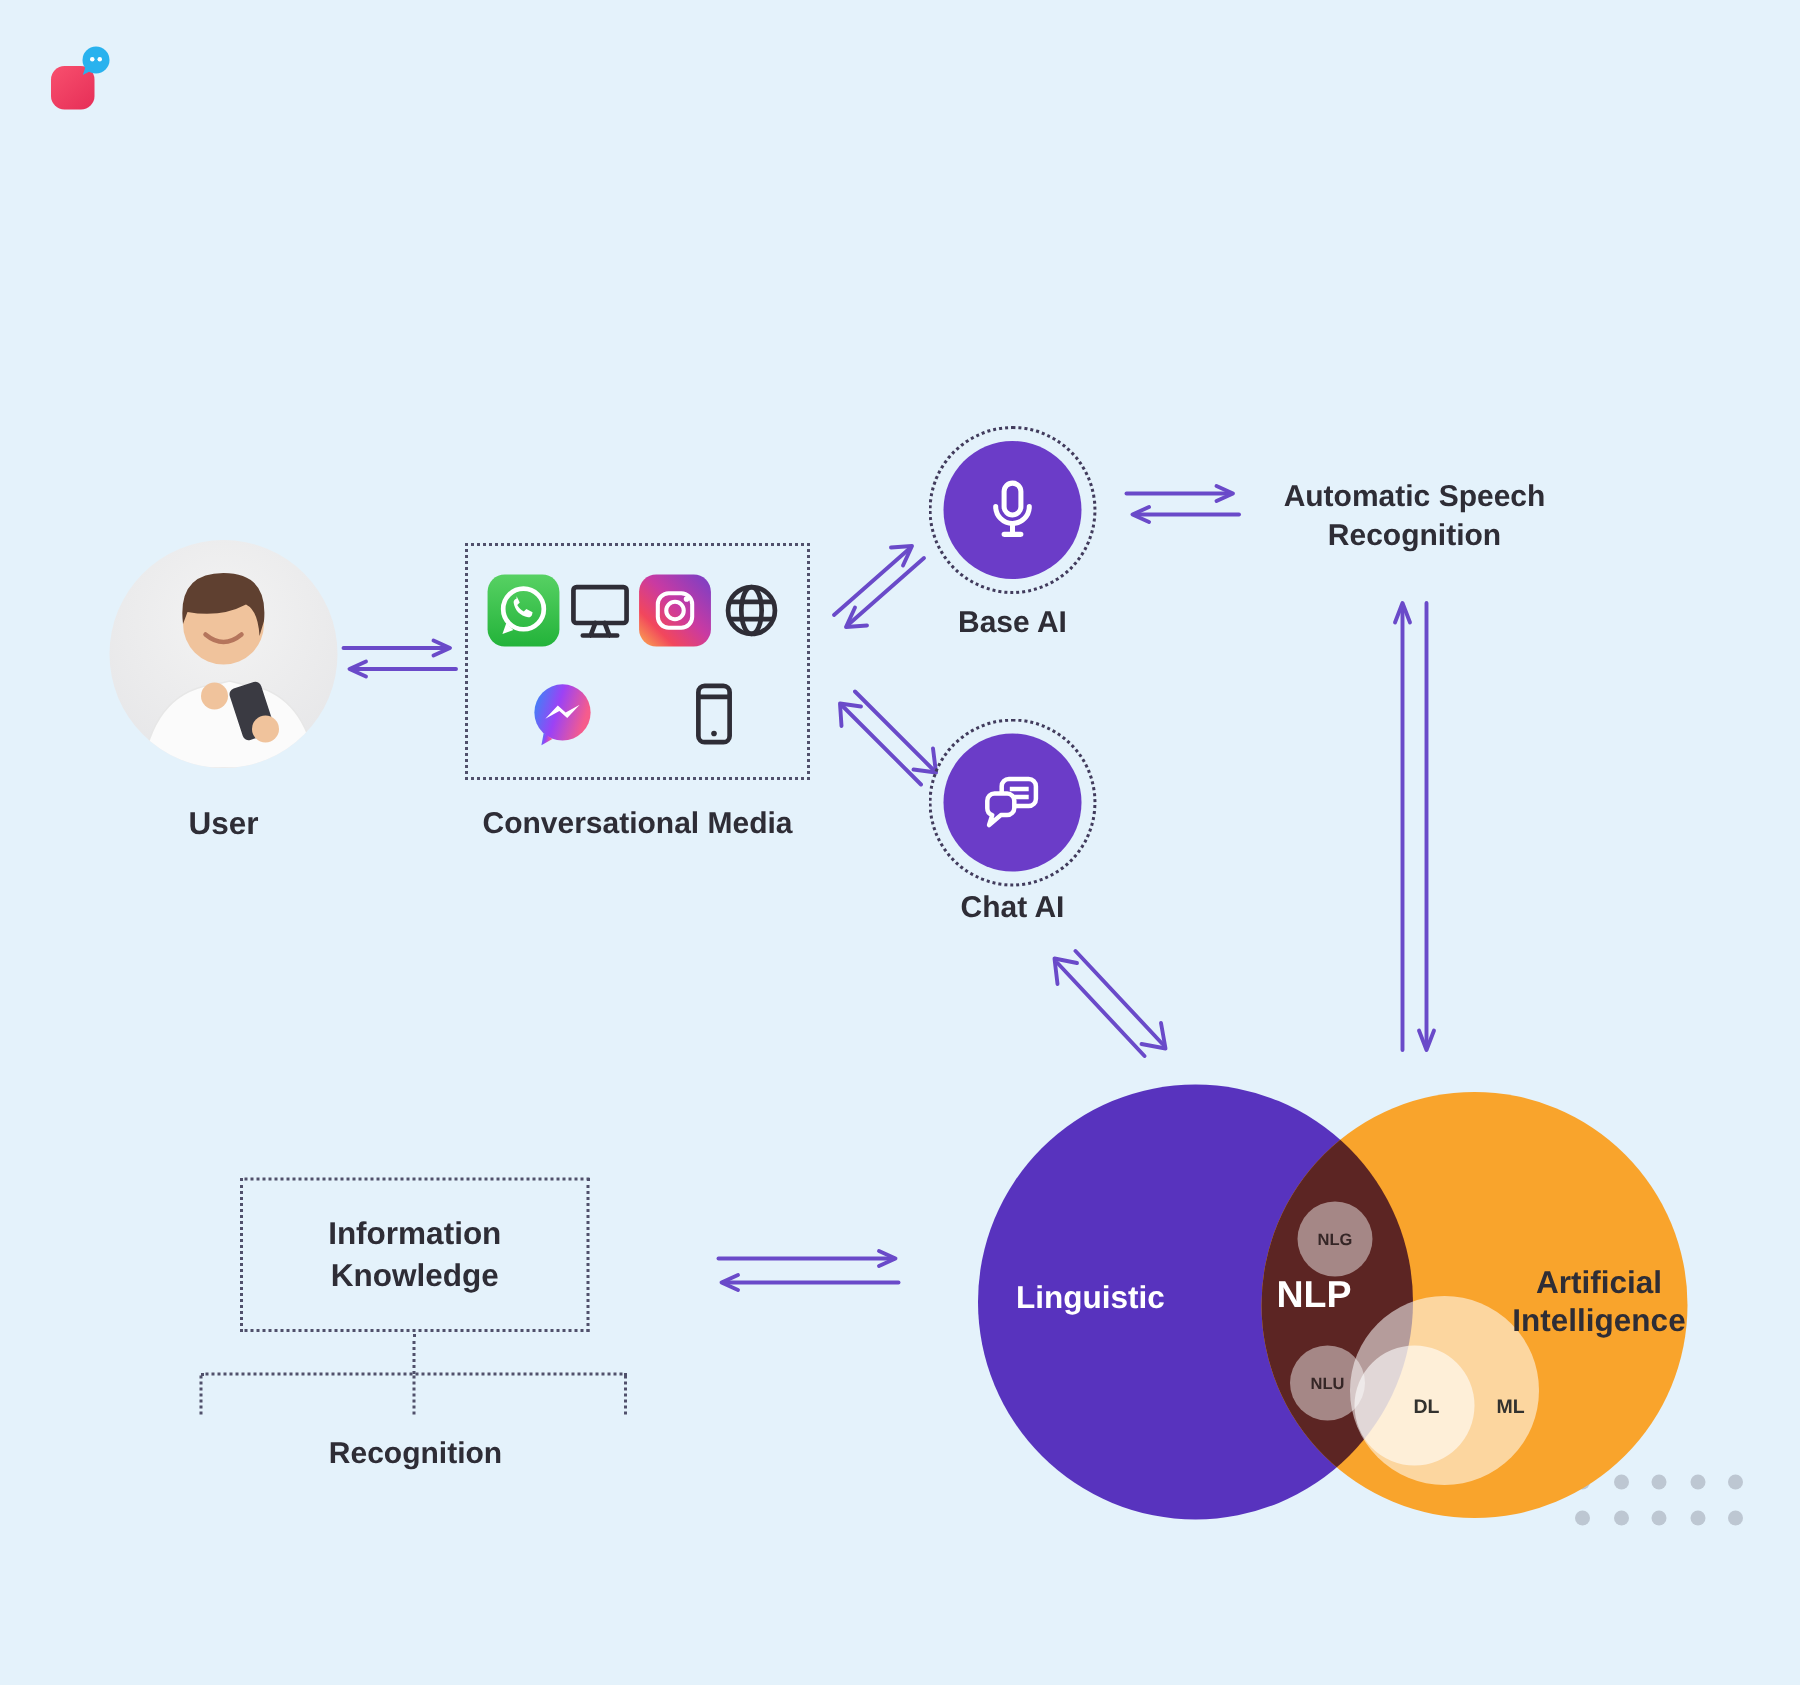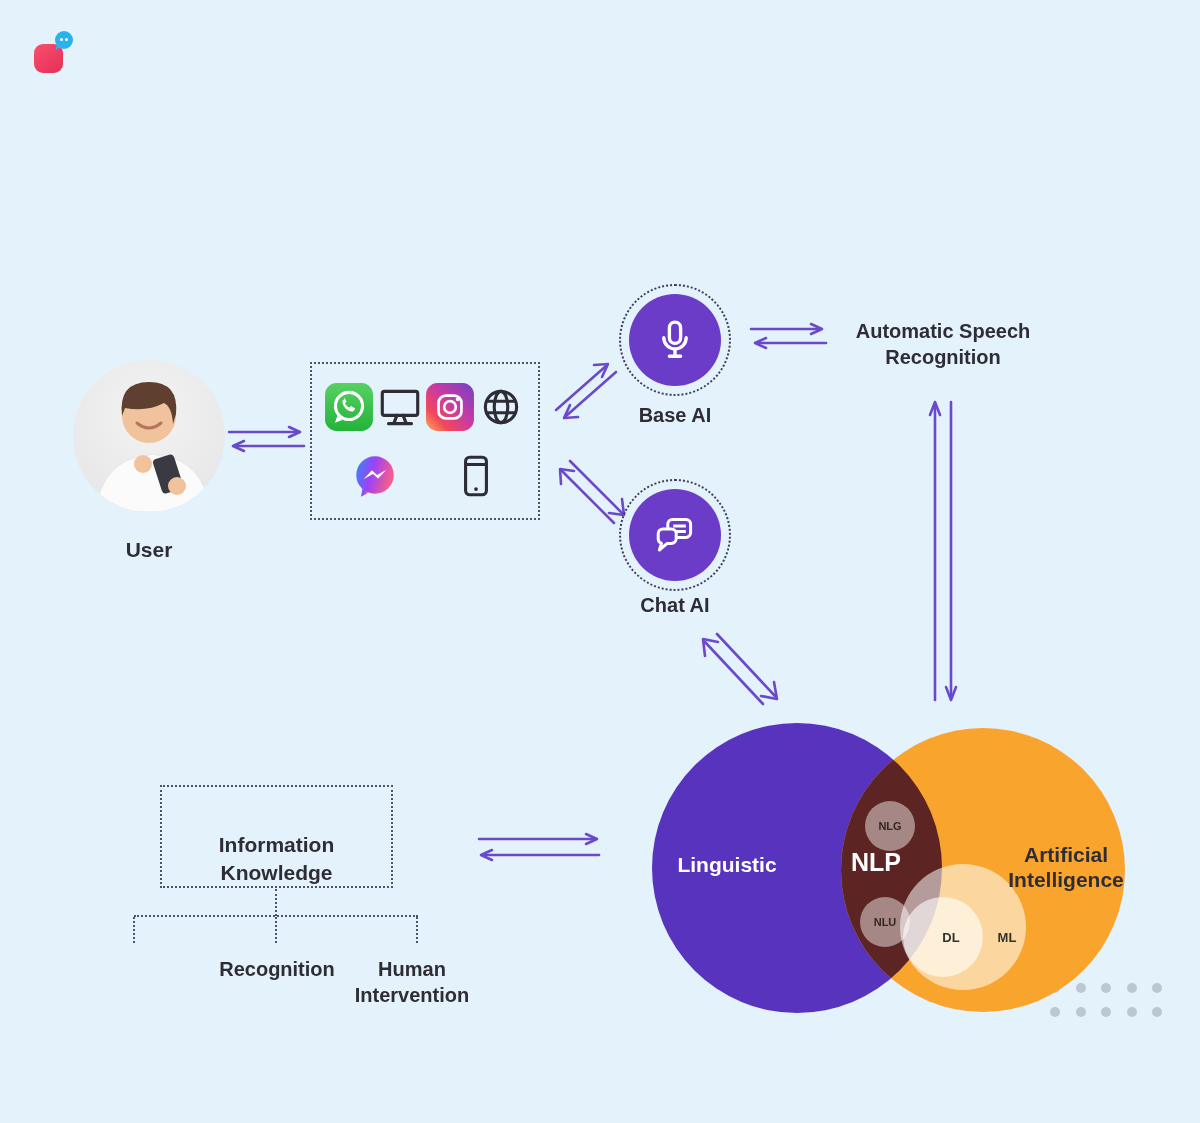--- a/index.html
+++ b/index.html
@@ -23,21 +23,21 @@
   
   .media-box{left:310px;top:362px;width:230px;height:158px;border:2px dotted #50506B;box-sizing:border-box;
              display:flex;flex-wrap:wrap;align-items:center;justify-content:space-around;padding:8px 12px;}
   .micon{width:50px;height:50px;}
   
   .node{width:112px;height:112px;border:2px dotted #413B5C;border-radius:50%;box-sizing:border-box;
         display:flex;align-items:center;justify-content:center;}
   .node-inner{width:92px;height:92px;border-radius:50%;background:#6B3CC8;display:flex;align-items:center;justify-content:center;}
   
   .info-box{left:160px;top:785px;width:233px;height:103px;border:2px dotted #50506B;box-sizing:border-box;
-            display:flex;align-items:flex-end;justify-content:center;}
+            display:flex;align-items:center;justify-content:center;}
   .tree-v{border-left:2px dotted #50506B;width:0;}
   .tree-h{border-top:2px dotted #50506B;height:0;}
   svg text{font-family:"Liberation Sans","DejaVu Sans",sans-serif;}
 </style>
 </head>
 <body>
 
 <div class="canvas">
 
   <div class="abs logo-square"></div>
@@ -129,20 +129,21 @@
     </svg>
 
     <svg class="micon" viewBox="0 0 48 48">
       <g stroke="#2E2D36" stroke-width="3" fill="none" stroke-linecap="round">
         <rect x="14" y="6" width="20" height="36" rx="4"></rect>
         <path d="M15 13 H33"></path>
       </g>
       <circle cx="24" cy="36.5" r="1.8" fill="#2E2D36"></circle>
     </svg>
   </div>
+  <div class="abs lbl" style="left:280px;top:536px;width:290px">Conversational Media</div>
 
   <svg class="abs" style="left:550px;top:356px" width="72" height="66">
     <g stroke="#6A4AC9" stroke-width="2.6" fill="none" stroke-linecap="round" stroke-linejoin="round">
       <path d="M6 54 L56 10"></path>
         <path d="M44 9 L58 8 L52 21"></path>
       <path d="M66 16 L16 60"></path>
         <path d="M28 61 L14 62 L20 49"></path>
     </g>
   </svg>
 
@@ -220,21 +221,20 @@
     </div>
   </div>
 
   <div class="abs tree-v" style="left:275px;top:889px;height:27px"></div>
   <div class="abs tree-h" style="left:134px;top:915px;width:284px"></div>
   <div class="abs tree-v" style="left:133px;top:917px;height:26px"></div>
   <div class="abs tree-v" style="left:275px;top:917px;height:26px"></div>
   <div class="abs tree-v" style="left:416px;top:917px;height:26px"></div>
 
   <div class="abs lbl" style="left:202px;top:956px;width:150px">Recognition</div>
-  <div class="abs lbl" style="left:342px;top:956px;width:140px">Human Intervention</div>
 
   <svg class="abs" style="left:473px;top:830px" width="132" height="34">
     <g stroke="#6A4AC9" stroke-width="2.6" fill="none" stroke-linecap="round" stroke-linejoin="round">
       <path d="M6 9 H122"></path>
         <path d="M113 4 L124 9 L113 14"></path>
       <path d="M10 25 H126"></path>
         <path d="M19 20 L8 25 L19 30"></path>
     </g>
   </svg>
 

